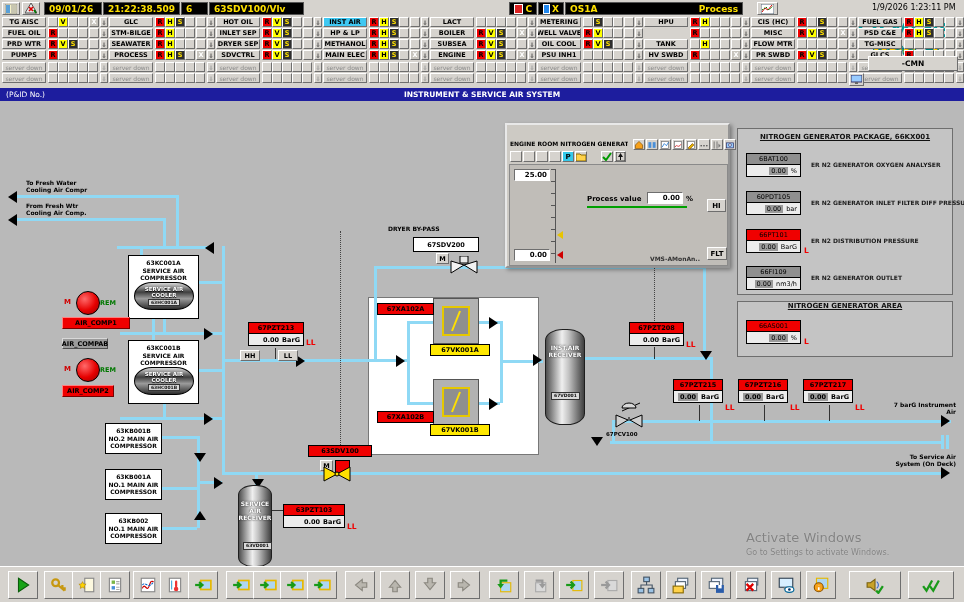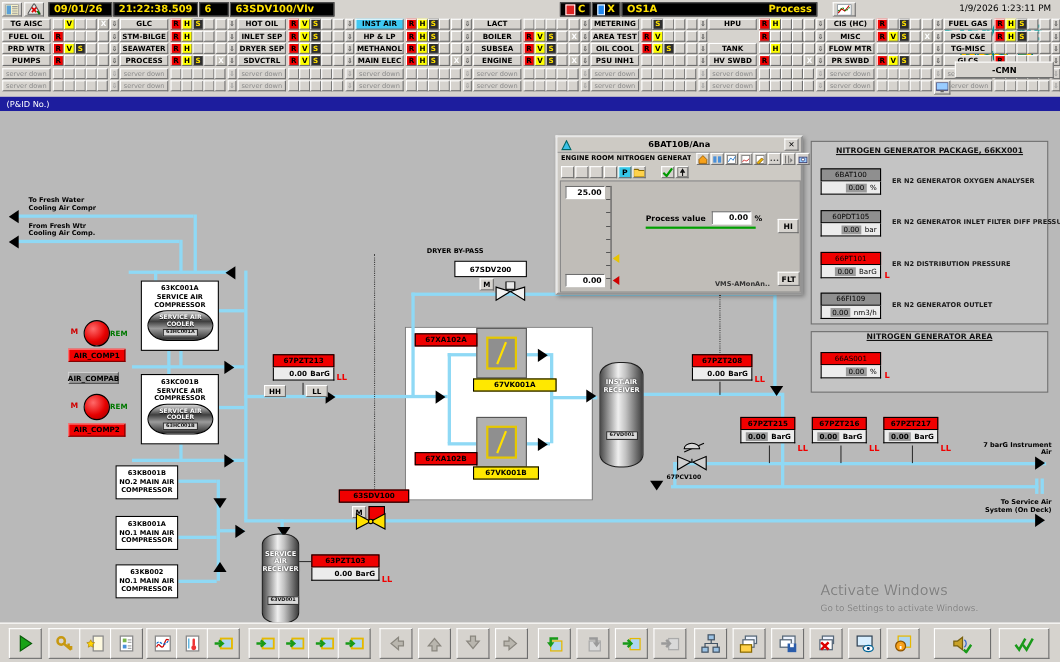--- a/index.html
+++ b/index.html
@@ -211,21 +211,21 @@
       <div class="abs ind" style="left: 399px; top: 28px; width: 10px; height: 10px;"></div>
       <div class="abs ind" style="left: 410px; top: 28px; width: 10px; height: 10px;"></div>
       <div class="abs b3" style="left: 421px; top: 28px; width: 8px; height: 10px; font-size: 6px; color: rgb(68, 68, 68);">⇩</div>
       <div class="abs b3" style="left: 430px; top: 28px; width: 44px; height: 10px;">BOILER</div>
       <div class="abs ind iR" style="left: 476px; top: 28px; width: 10px; height: 10px;">R</div>
       <div class="abs ind iV" style="left: 486px; top: 28px; width: 10px; height: 10px;">V</div>
       <div class="abs ind iS" style="left: 496px; top: 28px; width: 10px; height: 10px;">S</div>
       <div class="abs ind" style="left: 506px; top: 28px; width: 10px; height: 10px;"></div>
       <div class="abs ind iX" style="left: 517px; top: 28px; width: 10px; height: 10px;">X</div>
       <div class="abs b3" style="left: 528px; top: 28px; width: 8px; height: 10px; font-size: 6px; color: rgb(68, 68, 68);">⇩</div>
-      <div class="abs b3" style="left: 537px; top: 28px; width: 44px; height: 10px;">AREA TEST</div>
+      <div class="abs b3" style="left: 537px; top: 28px; width: 44px; height: 10px;">WELL VALVE</div>
       <div class="abs ind iR" style="left: 583px; top: 28px; width: 10px; height: 10px;">R</div>
       <div class="abs ind iV" style="left: 593px; top: 28px; width: 10px; height: 10px;">V</div>
       <div class="abs ind" style="left: 603px; top: 28px; width: 10px; height: 10px;"></div>
       <div class="abs ind" style="left: 613px; top: 28px; width: 10px; height: 10px;"></div>
       <div class="abs ind" style="left: 624px; top: 28px; width: 10px; height: 10px;"></div>
       <div class="abs b3" style="left: 635px; top: 28px; width: 8px; height: 10px; font-size: 6px; color: rgb(68, 68, 68);">⇩</div>
       <div class="abs b3" style="left: 644px; top: 28px; width: 44px; height: 10px; margin-left: 47px;">OPEN DR</div>
       <div class="abs ind iR" style="left: 690px; top: 28px; width: 10px; height: 10px;">R</div>
       <div class="abs ind" style="left: 700px; top: 28px; width: 10px; height: 10px;"></div>
       <div class="abs ind" style="left: 710px; top: 28px; width: 10px; height: 10px;"></div>
@@ -504,20 +504,21 @@
     <svg width="11" height="9" viewBox="0 0 11 9">
         <rect x="0" y="0" width="11" height="7" fill="#9cf" stroke="#336"></rect>
         <rect x="4" y="7" width="3" height="2" fill="#666"></rect>
       </svg>
   </div>
   <div class="abs b3" style="left:868px;top:56px;width:90px;height:15px;font-size:7.5px">-CMN</div>
 </div>
 
 <div id="titlebar">
   <span style="margin-left:6px">(P&amp;ID No.)</span>
+  <span style="position:absolute;left:0;width:100%;text-align:center;font-weight:bold">INSTRUMENT &amp; SERVICE AIR SYSTEM</span>
 </div>
 
 <div id="diag">
 
   <div class="lbl" style="left:26px;top:78px;white-space:pre">To Fresh Water
 Cooling Air Compr</div>
   <div class="lbl" style="left:26px;top:101px;white-space:pre">From Fresh Wtr
 Cooling Air Comp.</div>
   <div class="lbl" style="left:388px;top:124px">DRYER BY-PASS</div>
   <div class="lbl" style="left:878px;top:300px;width:78px;text-align:right;white-space:pre">7 barG Instrument
@@ -610,21 +611,21 @@
 COMPRESSOR</div>
     <div class="eqbox" style="left: 105px; top: 412px; width: 57px; height: 31px; white-space: pre;">63KB002
 NO.1 MAIN AIR
 COMPRESSOR</div>
     <div class="motor" style="left: 76px; top: 190px; width: 22px; height: 22px;"></div>
     <div class="abs" style="left: 64px; top: 197px; font-size: 7px; font-weight: bold; color: rgb(208, 0, 0);">M</div>
     <div class="abs" style="left: 100px; top: 198px; font-size: 6.5px; font-weight: bold; color: rgb(0, 120, 0);">REM</div>
     <div class="motor" style="left: 76px; top: 257px; width: 22px; height: 22px;"></div>
     <div class="abs" style="left: 64px; top: 264px; font-size: 7px; font-weight: bold; color: rgb(208, 0, 0);">M</div>
     <div class="abs" style="left: 100px; top: 265px; font-size: 6.5px; font-weight: bold; color: rgb(0, 120, 0);">REM</div>
-    <div class="redbtn" style="left: 62px; top: 216px; width: 52px; height: 12px;">AIR_COMP1</div>
+    <div class="redbtn" style="left: 62px; top: 216px; width: 68px; height: 12px;">AIR_COMP1</div>
     <div class="graybtn" style="left: 62px; top: 237px; width: 46px; height: 11px;">AIR_COMPAB</div>
     <div class="redbtn" style="left: 62px; top: 284px; width: 52px; height: 12px;">AIR_COMP2</div>
     <div class="cyl" style="left: 238px; top: 384px; width: 34px; height: 82px;">
       <div style="white-space: pre; margin-top: 14px;">SERVICE
 AIR
 RECEIVER</div>
       <div class="chipbox abs" style="left: 4px; top: 56px;">63VD001</div>
     </div>
     <div class="cyl" style="left: 545px; top: 228px; width: 40px; height: 96px;">
       <div style="white-space: pre; margin-top: 14px;">INST.AIR
@@ -633,21 +634,21 @@
     </div>
     <div class="abs" style="left: 433px; top: 197px; width: 44px; height: 44px; background: rgb(178, 178, 178); border: 1px solid rgb(85, 85, 85);">
       <svg width="44" height="44" viewBox="0 0 44 44">
         <rect x="9" y="8" width="26" height="28" fill="#8f8f8f" stroke="#e6c800" stroke-width="2"></rect>
         <path d="M26 12L18 32" stroke="#ffe000" stroke-width="2"></path>
       </svg>
     </div>
     <div class="tagblk" style="left: 377px; top: 202px; width: 57px;">
       <div class="tag-hd tag-red">67XA102A</div>
     </div>
-    <div class="tagblk" style="left: 430px; top: 243px; width: 76px;">
+    <div class="tagblk" style="left: 430px; top: 243px; width: 60px;">
       <div class="tag-hd tag-yellow">67VK001A</div>
     </div>
     <div class="abs" style="left: 433px; top: 278px; width: 44px; height: 44px; background: rgb(178, 178, 178); border: 1px solid rgb(85, 85, 85);">
       <svg width="44" height="44" viewBox="0 0 44 44">
         <rect x="9" y="8" width="26" height="28" fill="#8f8f8f" stroke="#e6c800" stroke-width="2"></rect>
         <path d="M26 12L18 32" stroke="#ffe000" stroke-width="2"></path>
       </svg>
     </div>
     <div class="tagblk" style="left: 377px; top: 310px; width: 57px;">
       <div class="tag-hd tag-red">67XA102B</div>
@@ -766,27 +767,20 @@
       <div class="tag-hd tag-red" style="position: absolute; left: 8px; top: 18px; width: 55px;">66AS001</div>
       <div class="tag-val" style="position: absolute; left: 8px; top: 30px; width: 55px;">
         <span class="chip">0.00</span>
         <span>%</span>
       </div>
       <div class="ll" style="left: 66px; top: 35px;">L</div>
     </div>
   </div>
 
 <div id="popup">
-  <div class="abs" style="left:0;top:0;width:100%;height:13px;background:#cdcac4;border-bottom:1px solid #9a9a9a;display:flex;align-items:center">
-    <svg width="10" height="10" style="margin-left:3px" viewBox="0 0 10 10">
-        <path d="M1 9L5 1l4 8z" fill="#3ac1e8" stroke="#066"></path>
-      </svg>
-    <span style="position:absolute;left:0;width:100%;text-align:center;font-size:7.5px">6BAT10B/Ana</span>
-    <div class="b3" style="position:absolute;right:2px;top:1px;width:13px;height:11px;font-size:7px">✕</div>
-  </div>
   <div class="abs" style="left:3px;top:15px;font-size:6px;font-weight:bold;width:118px;overflow:hidden;white-space:nowrap">ENGINE ROOM NITROGEN GENERATOR OXYGE</div>
   <div id="pp-icons1" class="abs" style="left:126px;top:14px">
       <div class="b3" style="position: absolute; left: 0px; top: 0px; width: 12px; height: 11px;">
         <svg width="11" height="10" viewBox="0 0 14 14">
           <path d="M2 7L7 2l5 5v5H2z" fill="#f7a11a" stroke="#8a5200"></path>
         </svg>
       </div>
       <div class="b3" style="position: absolute; left: 13px; top: 0px; width: 12px; height: 11px;">
         <svg width="11" height="10" viewBox="0 0 14 14">
           <rect x="2" y="3" width="4" height="8" fill="#4a90d9"></rect>

